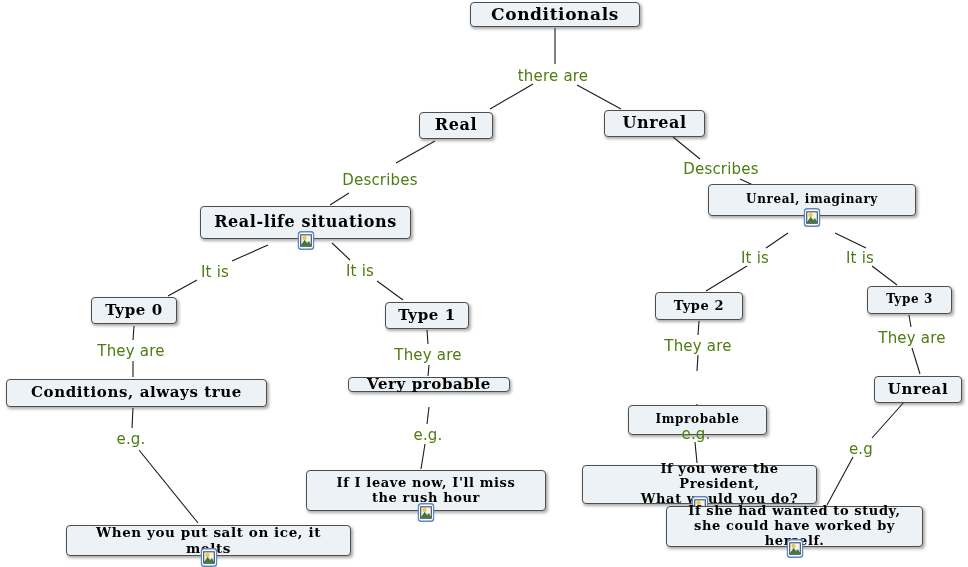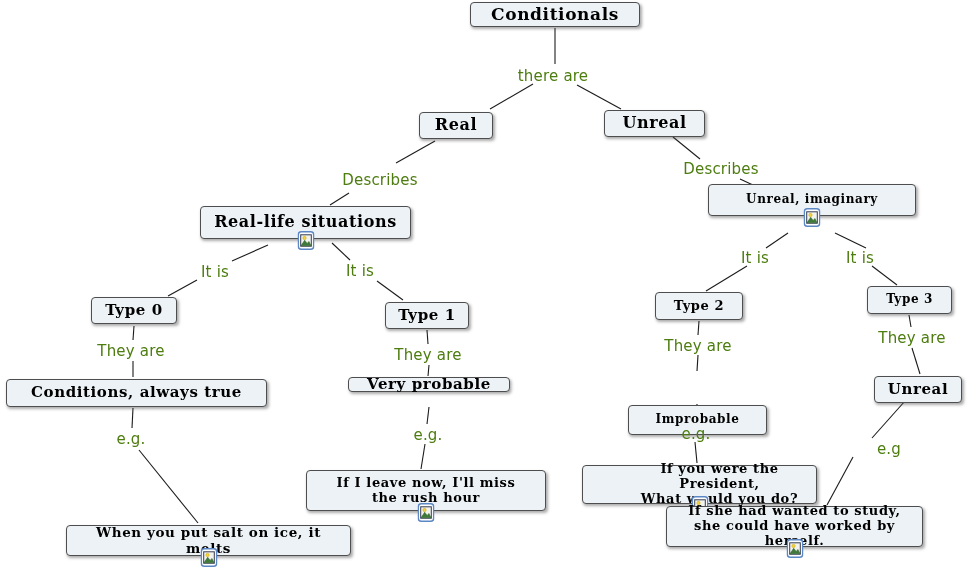--- a/index.html
+++ b/index.html
@@ -160,14 +160,14 @@
     <div class="link-label" style="left: 360px; top: 262px;">It is</div>
     <div class="link-label" style="left: 755px; top: 249px;">It is</div>
     <div class="link-label" style="left: 860px; top: 249px;">It is</div>
     <div class="link-label" style="left: 131px; top: 342px;">They are</div>
     <div class="link-label" style="left: 428px; top: 346px;">They are</div>
     <div class="link-label" style="left: 698px; top: 337px;">They are</div>
     <div class="link-label" style="left: 912px; top: 329px;">They are</div>
     <div class="link-label" style="left: 131px; top: 430px;">e.g.</div>
     <div class="link-label" style="left: 428px; top: 426px;">e.g.</div>
     <div class="link-label" style="left: 696px; top: 425px;">e.g.</div>
-    <div class="link-label" style="left: 861px; top: 440px; margin-left: 28px;">e.g</div>
+    <div class="link-label" style="left: 861px; top: 440px;">e.g</div>
   </div>
 
 </body></html>

